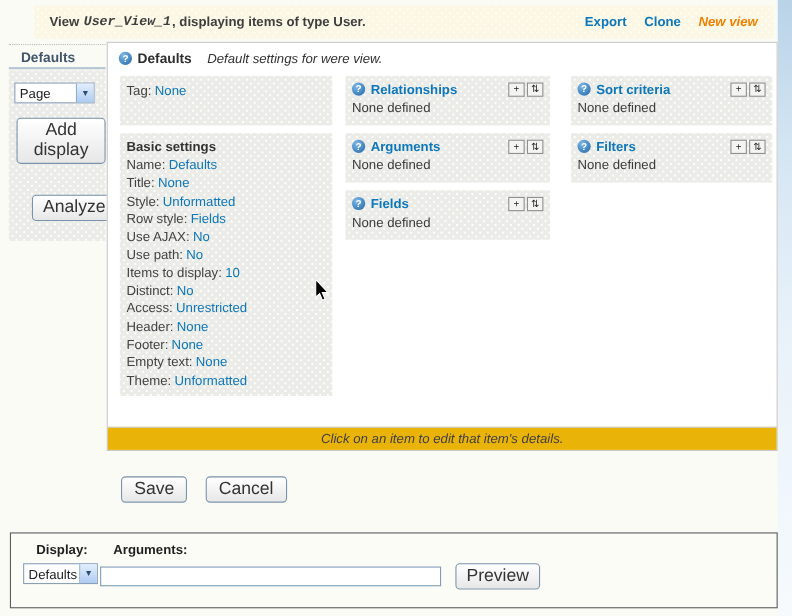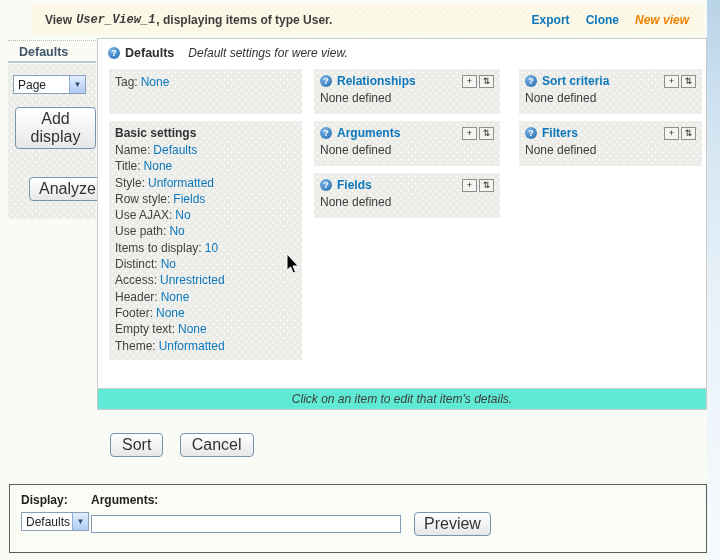--- a/index.html
+++ b/index.html
@@ -97,32 +97,32 @@
     width:15px; height:13px; border:1px solid #909090; background:#f4f4f0;
     font-size:9px; line-height:11px; text-align:center; color:#1f1f1f;
     margin-left:2px; cursor:pointer;
   }
   .prop-row { line-height:16.3px; white-space:nowrap; }
   .prop-row .lbl { color:#424242; }
   .prop-row a { margin-left:3px; }
   .empty-text { line-height:16px; color:#3c3c3c; }
   .hint-row {
     position:absolute; left:0; right:0; bottom:0; height:21px;
-    border-top:1px solid #cfcfcf; background:#5eead4;
+    border-top:1px solid #cfcfcf; background:#eab308;
     text-align:center; font-style:italic; color:#3f3f3f; line-height:20px;
   }
   
   .actions { position:absolute; left:110px; top:433px; }
   .actions .btn { margin-right:13px; padding:2px 11px; }
   
   .preview-box {
     position:absolute; left:9px; top:484px; width:698px; height:69px;
     border:1px solid #5a5d60; background:#fcfcf6;
   }
-  .pv-label { font-weight:bold; color:#1f1f1f; }
+  .pv-label { font-weight:bold; color:#1f1f1f;margin-left:12px; }
   .display-col { position:absolute; left:11px; top:8px; }
   .display-col .fakeselect { width:68px; margin-top:5px; }
   .args-col { position:absolute; left:81px; top:8px; }
   .args-row { margin-top:5px; display:flex; align-items:center;justify-content:flex-end; }
   .args-input {
     width:310px; height:18px; border:1px solid #7f9db9; background:#fff;
     font-family:"Liberation Sans",sans-serif; font-size:12px; padding:0 3px;
   }
   .args-row .btn { margin-left:13px; }
   .pv-help { margin-top:4px; color:#636363; }
@@ -253,21 +253,21 @@
         </div>
         <div class="empty-text">None defined</div>
       </div>
     </div>
   </div>
 
   <div class="hint-row">Click on an item to edit that item's details.</div>
 </div>
 
 <div class="actions">
-  <button class="btn">Sort</button>
+  <button class="btn">Save</button>
   <button class="btn">Cancel</button>
 </div>
 
 <div class="preview-box">
   <div class="display-col">
     <div class="pv-label">Display:</div>
     <span class="fakeselect">
       <span class="sel-label">Defaults</span>
       <span class="sel-arrow">▼</span>
     </span>

